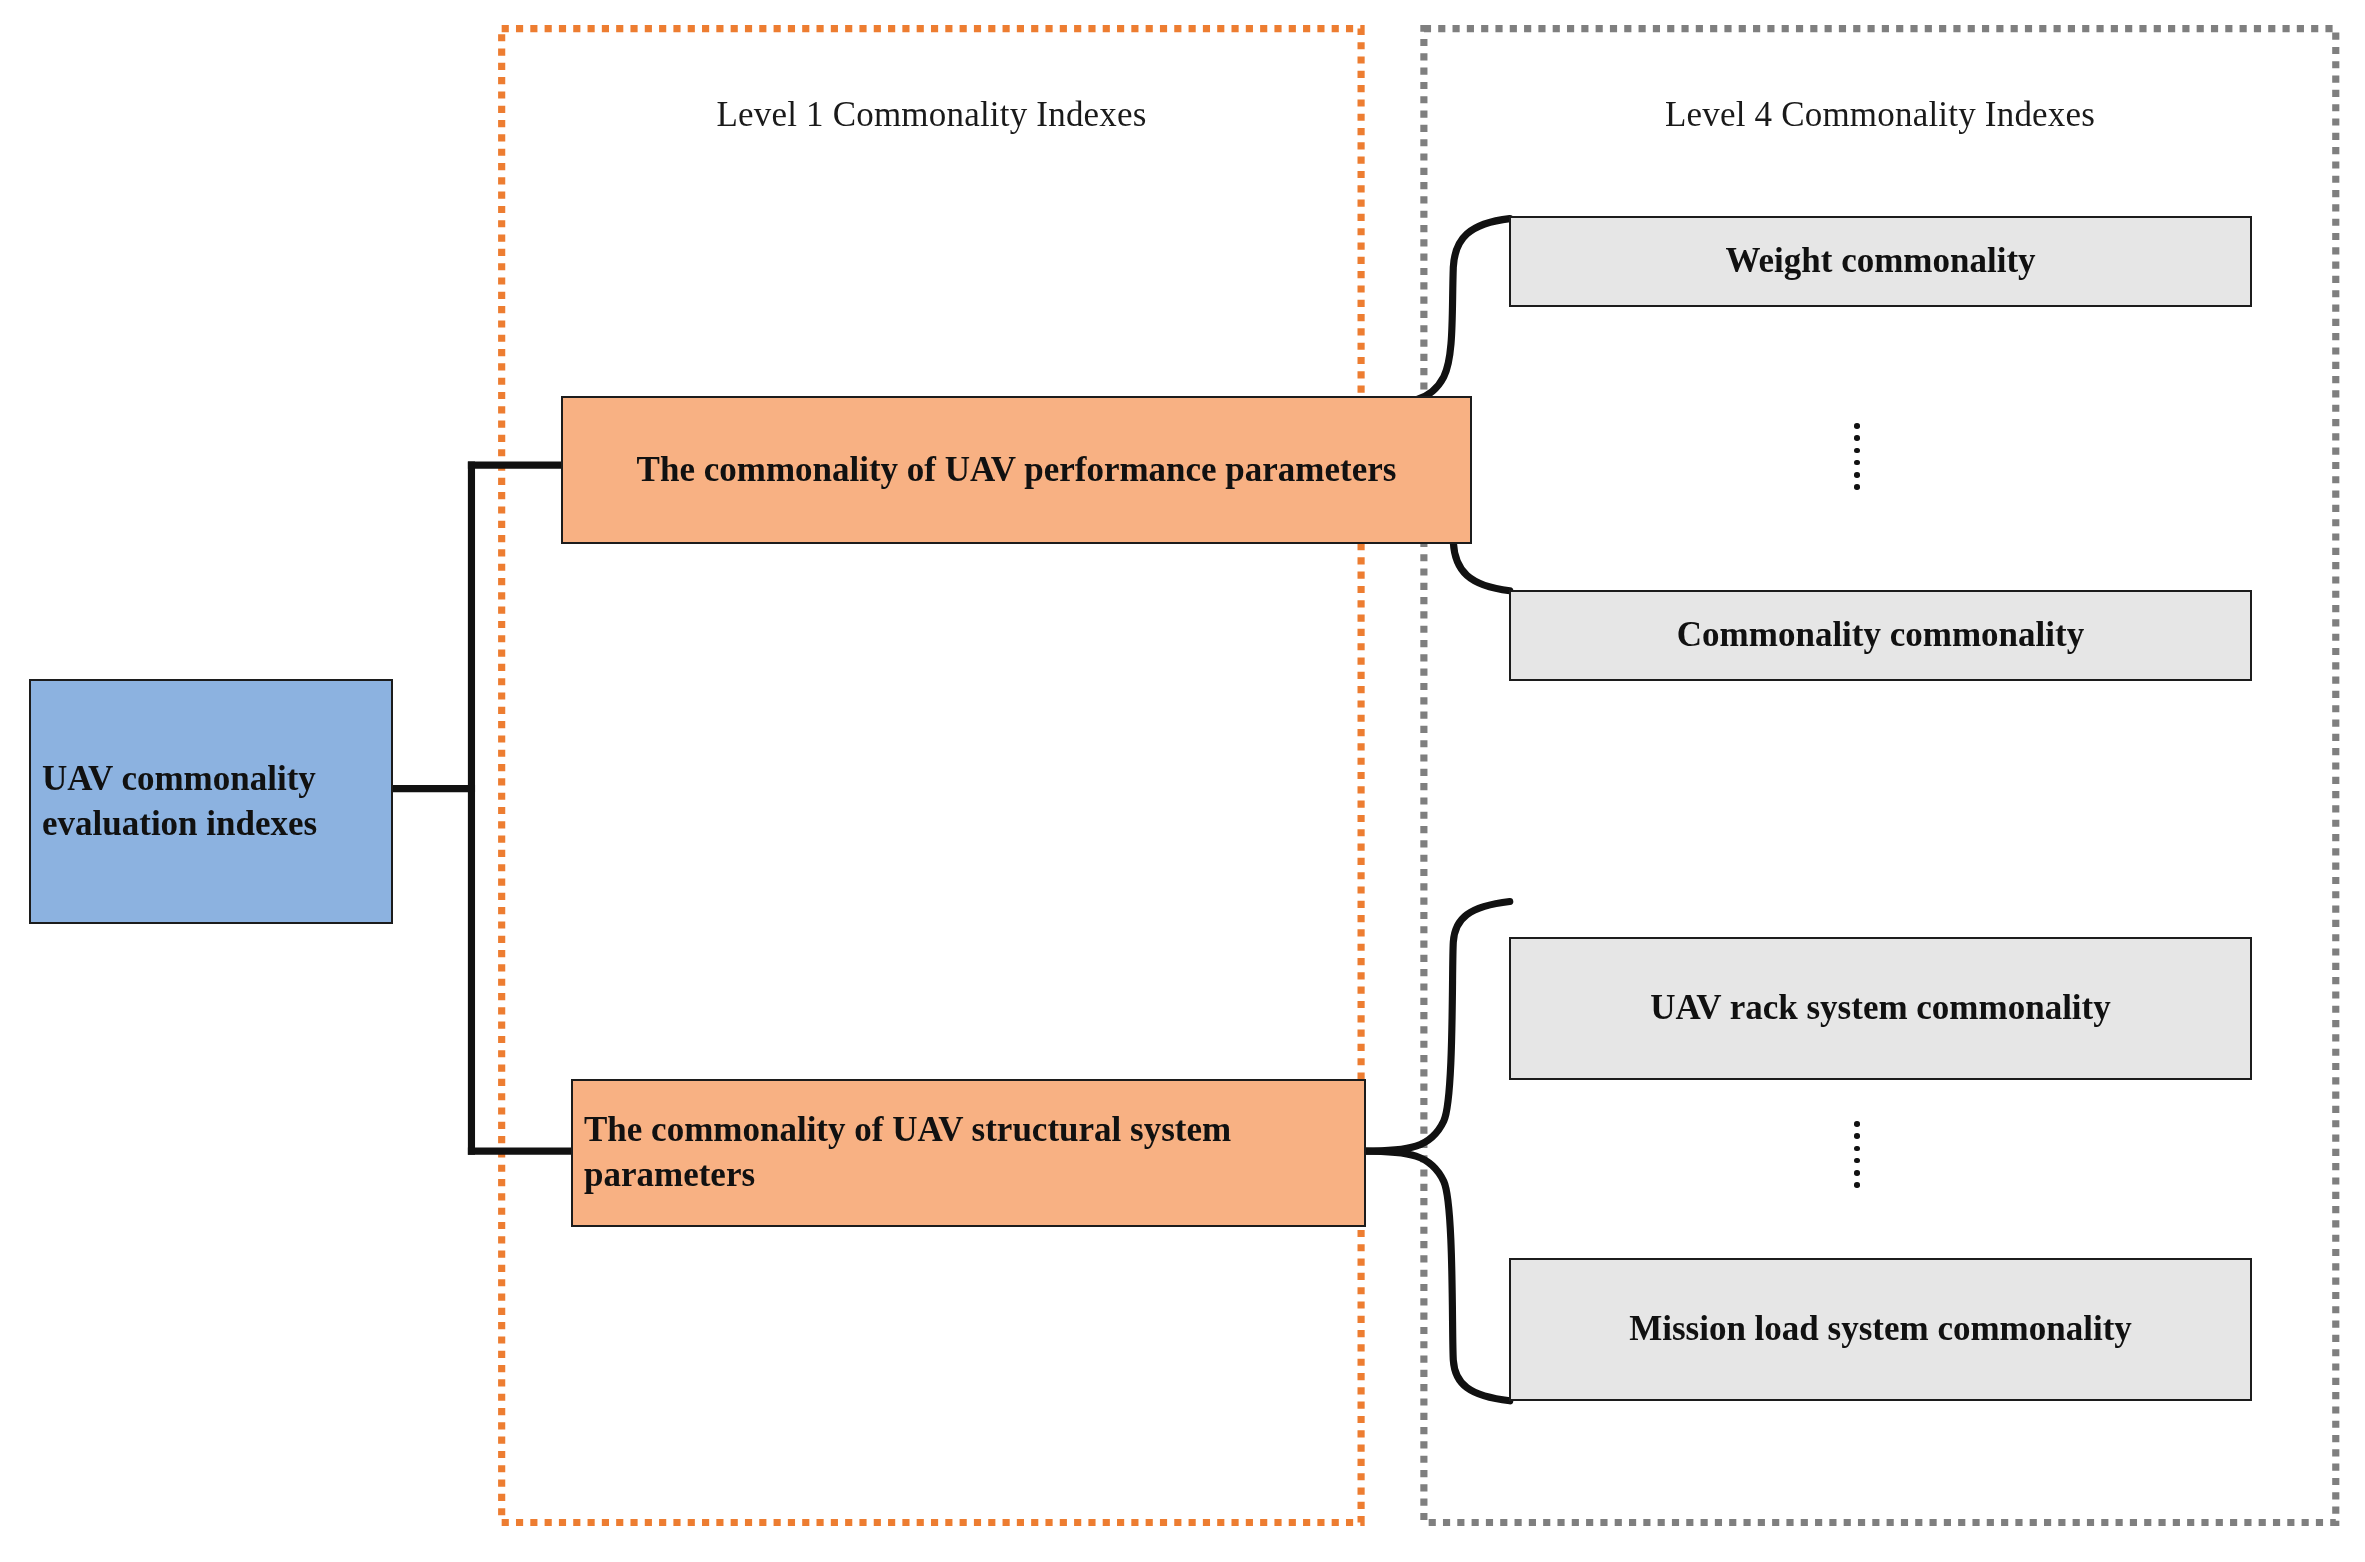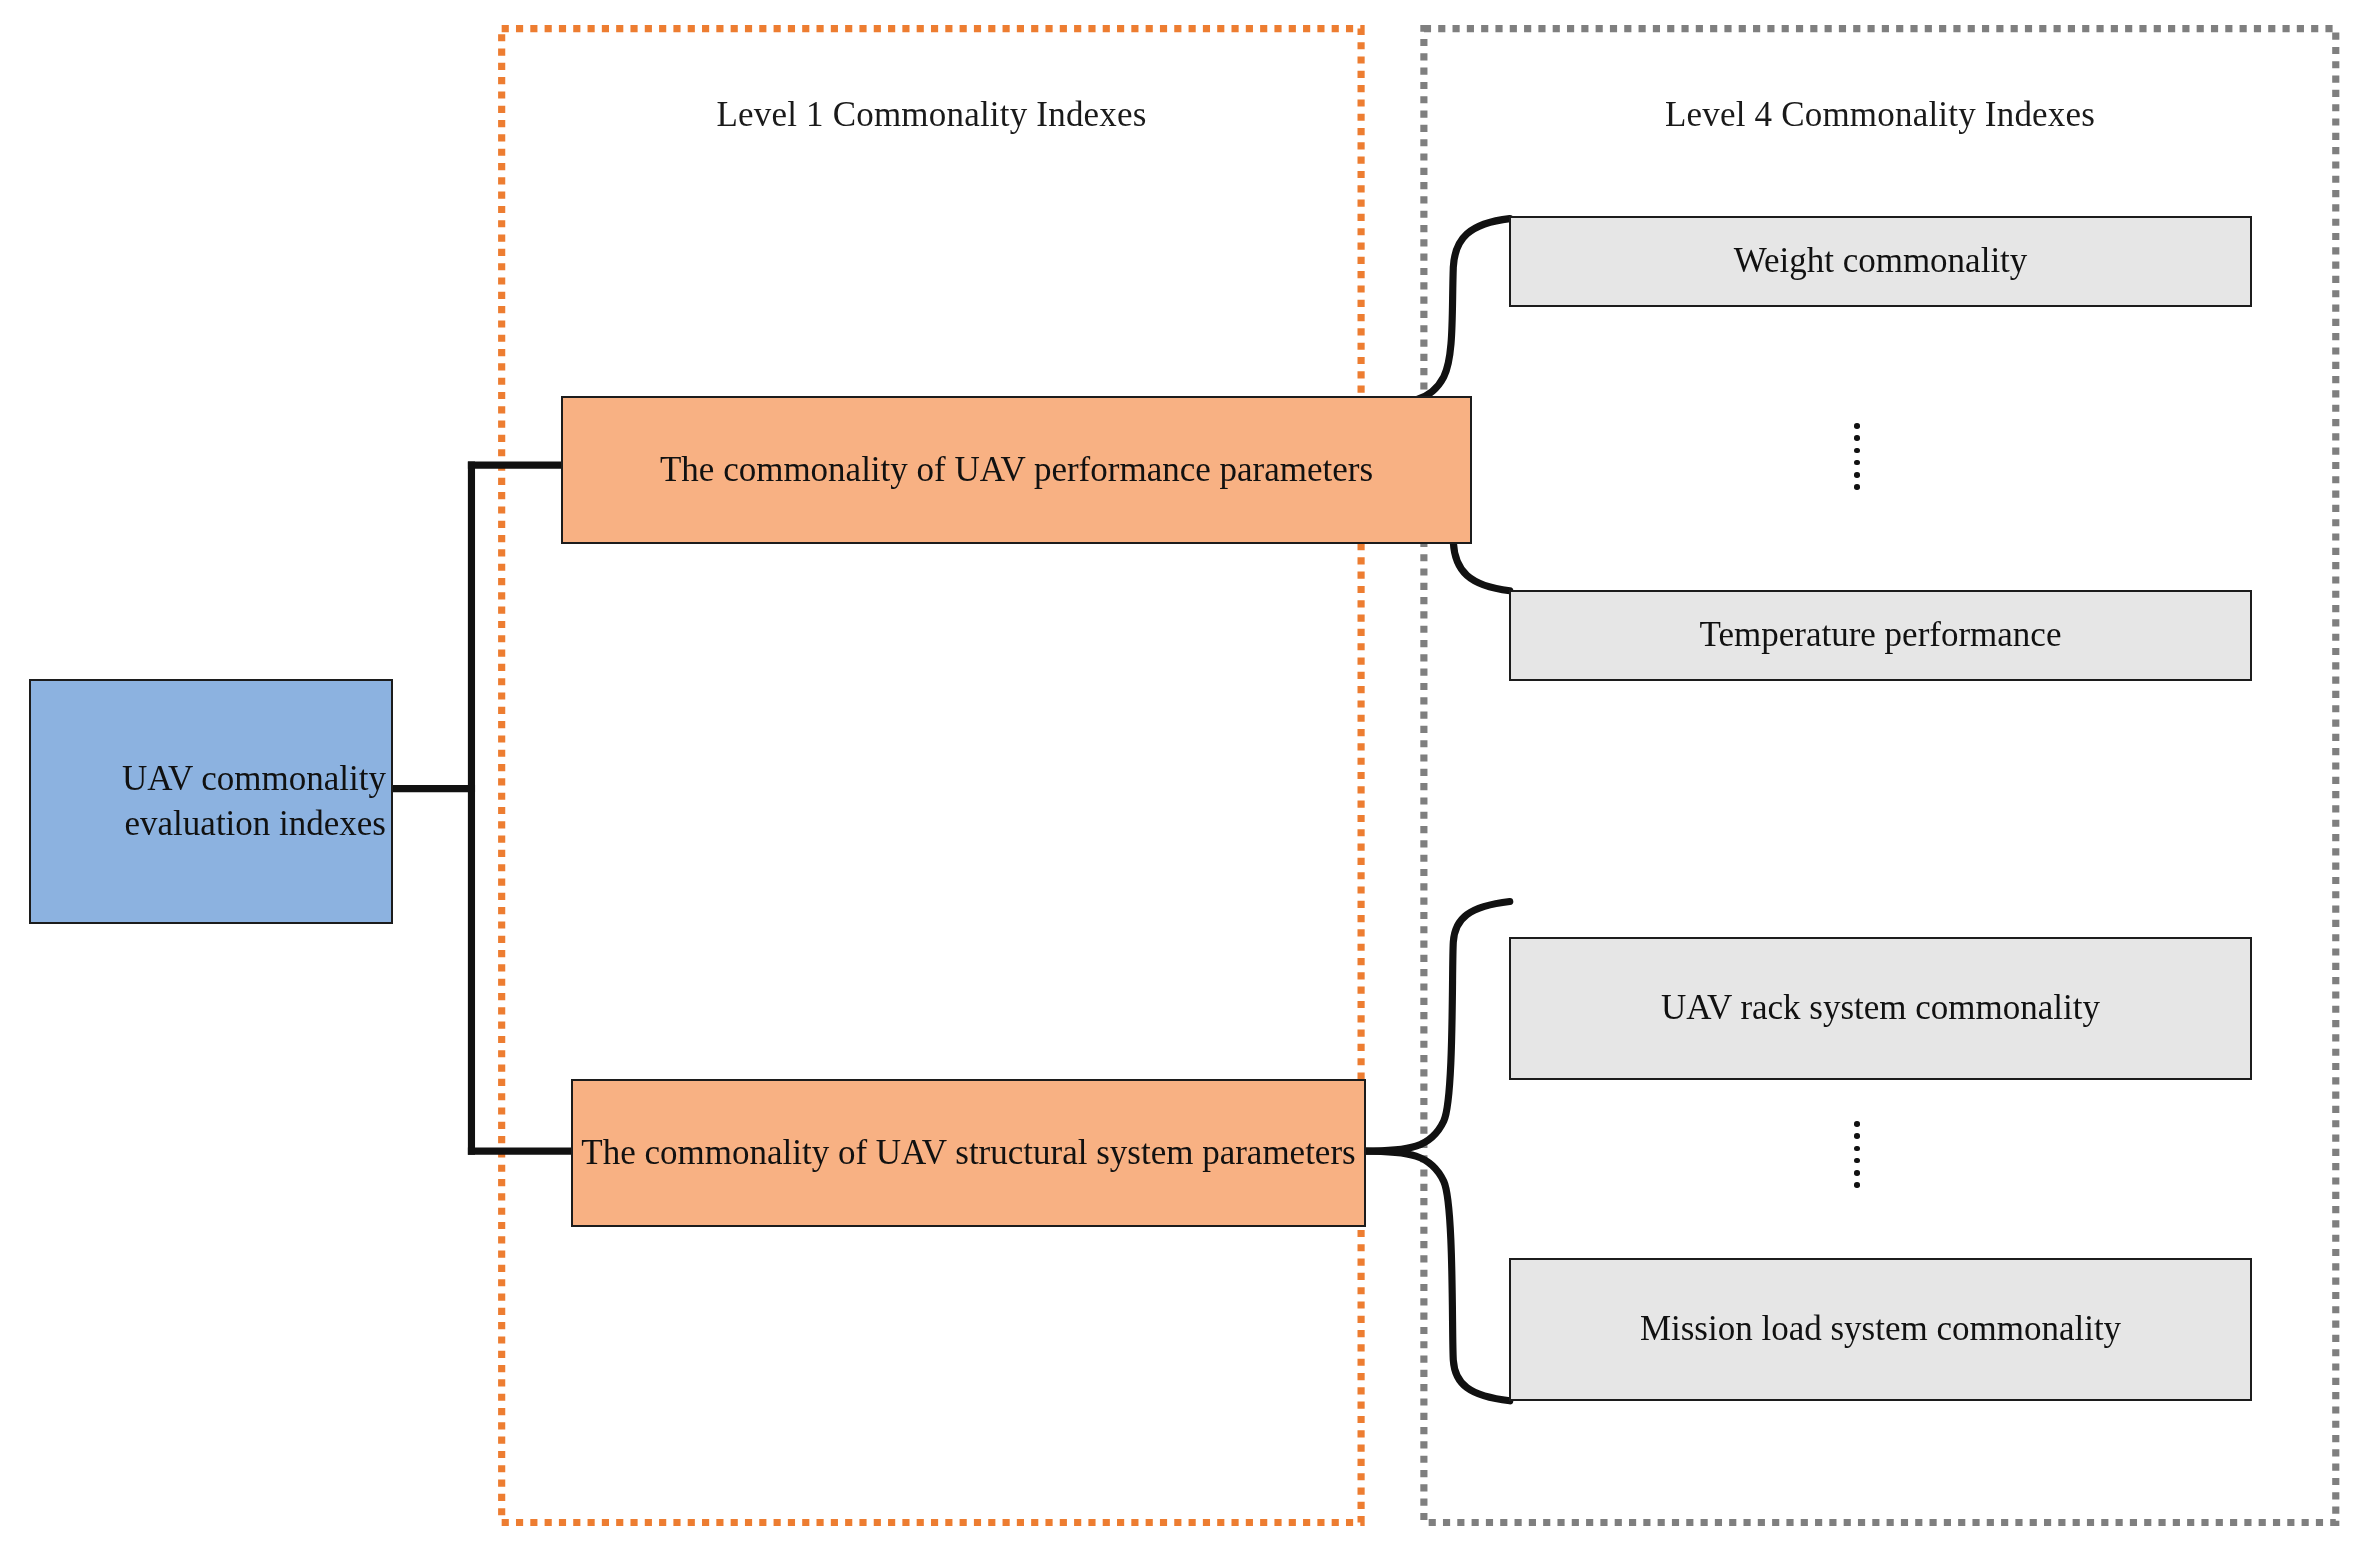--- a/index.html
+++ b/index.html
@@ -32,24 +32,25 @@
     white-space: nowrap;
     letter-spacing: 0.2px;
   }
   .node {
     position: absolute;
     box-sizing: border-box;
     border: 2.4px solid #1c1c1c;
     display: flex;
     align-items: center;
     justify-content: center;
-    text-align: right;
+    text-align: left;
     color: #111111;
     line-height: 1.28;
-    padding: 0 5px;
+    padding: 0 11px;
+    font-weight: bold;
   }
   .node-root {
     background: #8cb2e0;
     font-size: 35px;
   }
   .node-l1 {
     background: #f8b183;
     font-size: 35px;
   }
   .node-l2 {
@@ -126,21 +127,21 @@
 
   <div class="ellipsis-dots" style="left:1854px; top:423px; width:6.4px; height:67px;">
     <span></span>
       <span></span>
       <span></span>
       <span></span>
       <span></span>
       <span></span>
   </div>
 
-  <div class="node node-l2" style="left:1509px; top:590px; width:743px; height:91px;">Temperature performance</div>
+  <div class="node node-l2" style="left:1509px; top:590px; width:743px; height:91px;">Commonality commonality</div>
 
   <div class="node node-l2" style="left:1509px; top:901px; width:743px; height:143px;margin-top:36px;">UAV rack system commonality</div>
 
   <div class="ellipsis-dots" style="left:1854px; top:1121px; width:6.4px; height:67px;">
     <span></span>
       <span></span>
       <span></span>
       <span></span>
       <span></span>
       <span></span>

